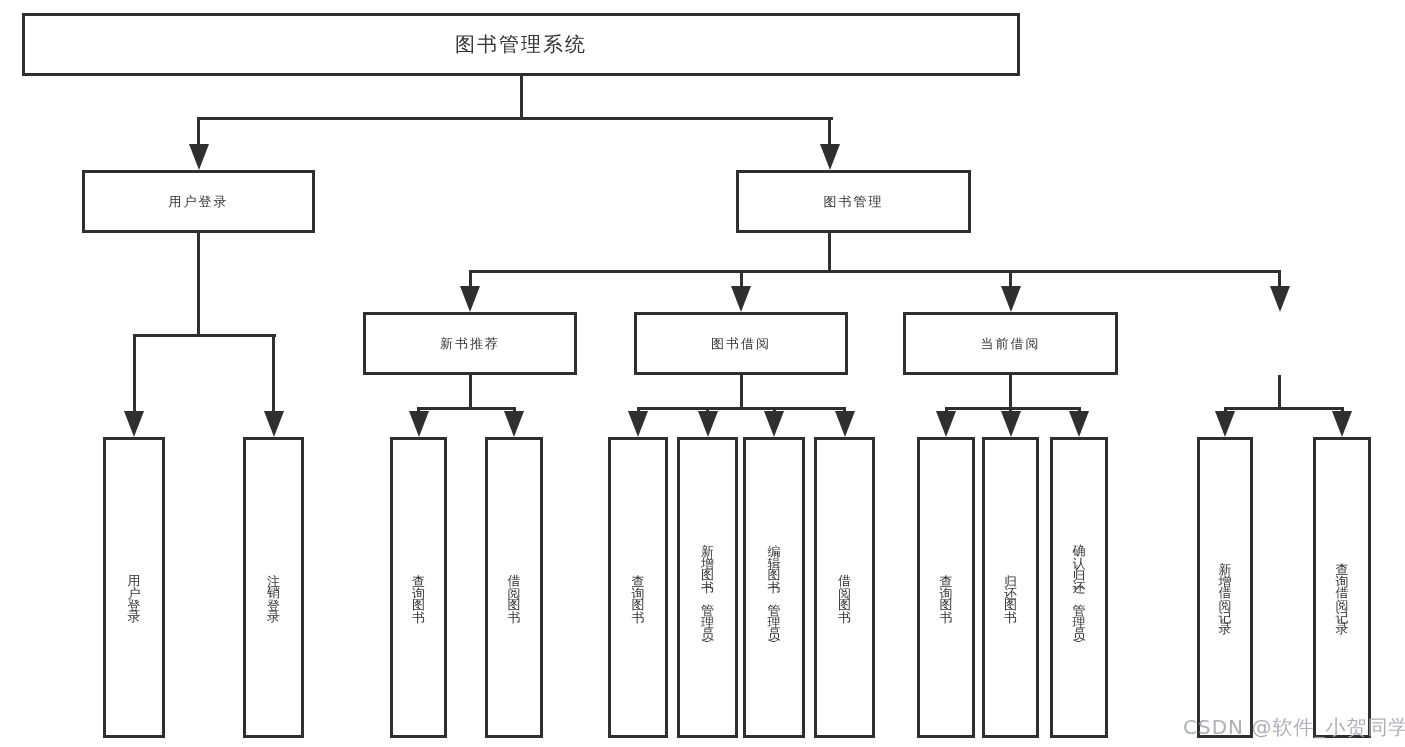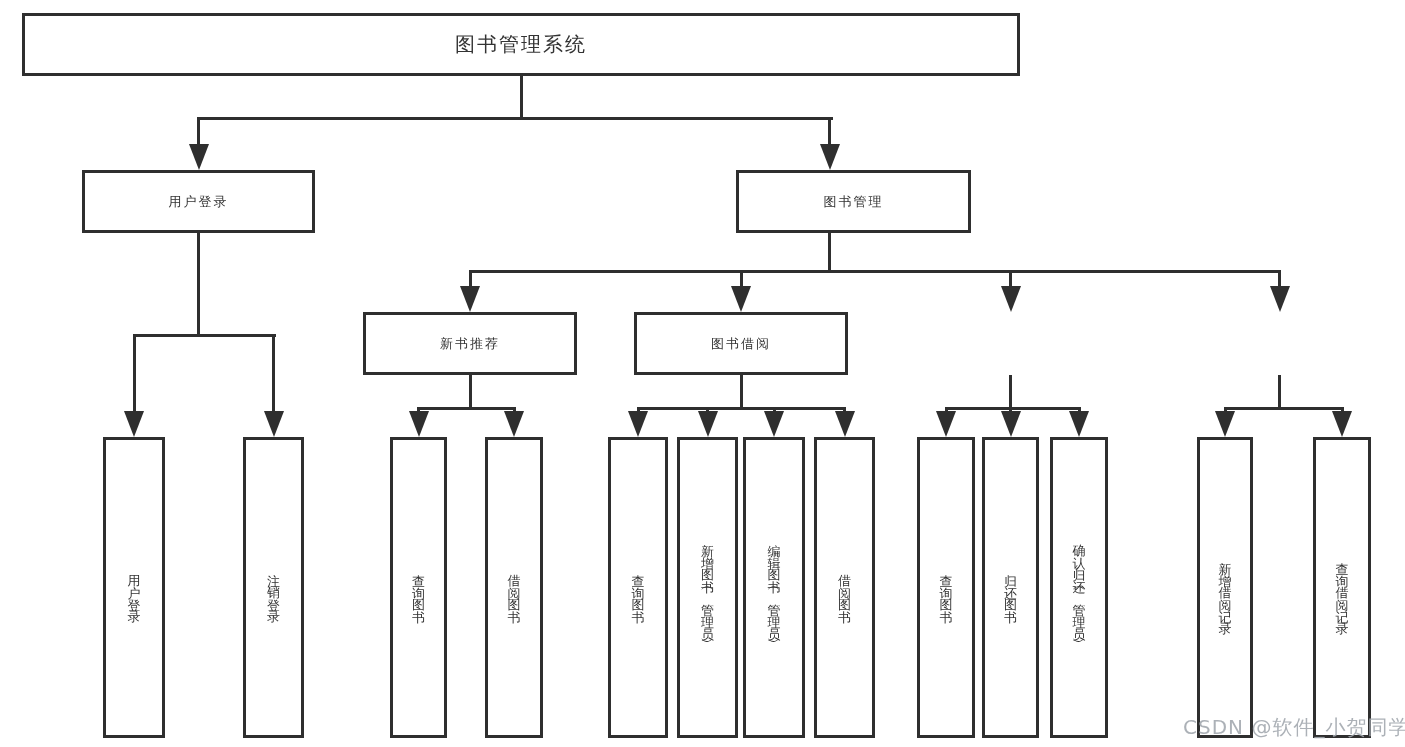--- a/index.html
+++ b/index.html
@@ -120,20 +120,23 @@
   <div class="node h" style="left:696px; top:170px; width:235px; height:63px;margin-left:40px;">
     <span>图书管理</span>
   </div>
 
   <div class="node h" style="left:634px; top:312px; width:214px; height:63px;">
     <span>图书借阅</span>
   </div>
   <div class="node h" style="left:363px; top:312px; width:214px; height:63px;">
     <span>新书推荐</span>
   </div>
+  <div class="node h" style="left:903px; top:312px; width:215px; height:63px;">
+    <span>当前借阅</span>
+  </div>
 
   <div class="node v" style="left:103px; top:437px; width:62px; height:301px;">
     <span>用户登录</span>
   </div>
   <div class="node v" style="left:243px; top:437px; width:61px; height:301px;">
     <span>注销登录</span>
   </div>
 
   <div class="node v" style="left:390px; top:437px; width:57px; height:301px;">
     <span>查询图书</span>

